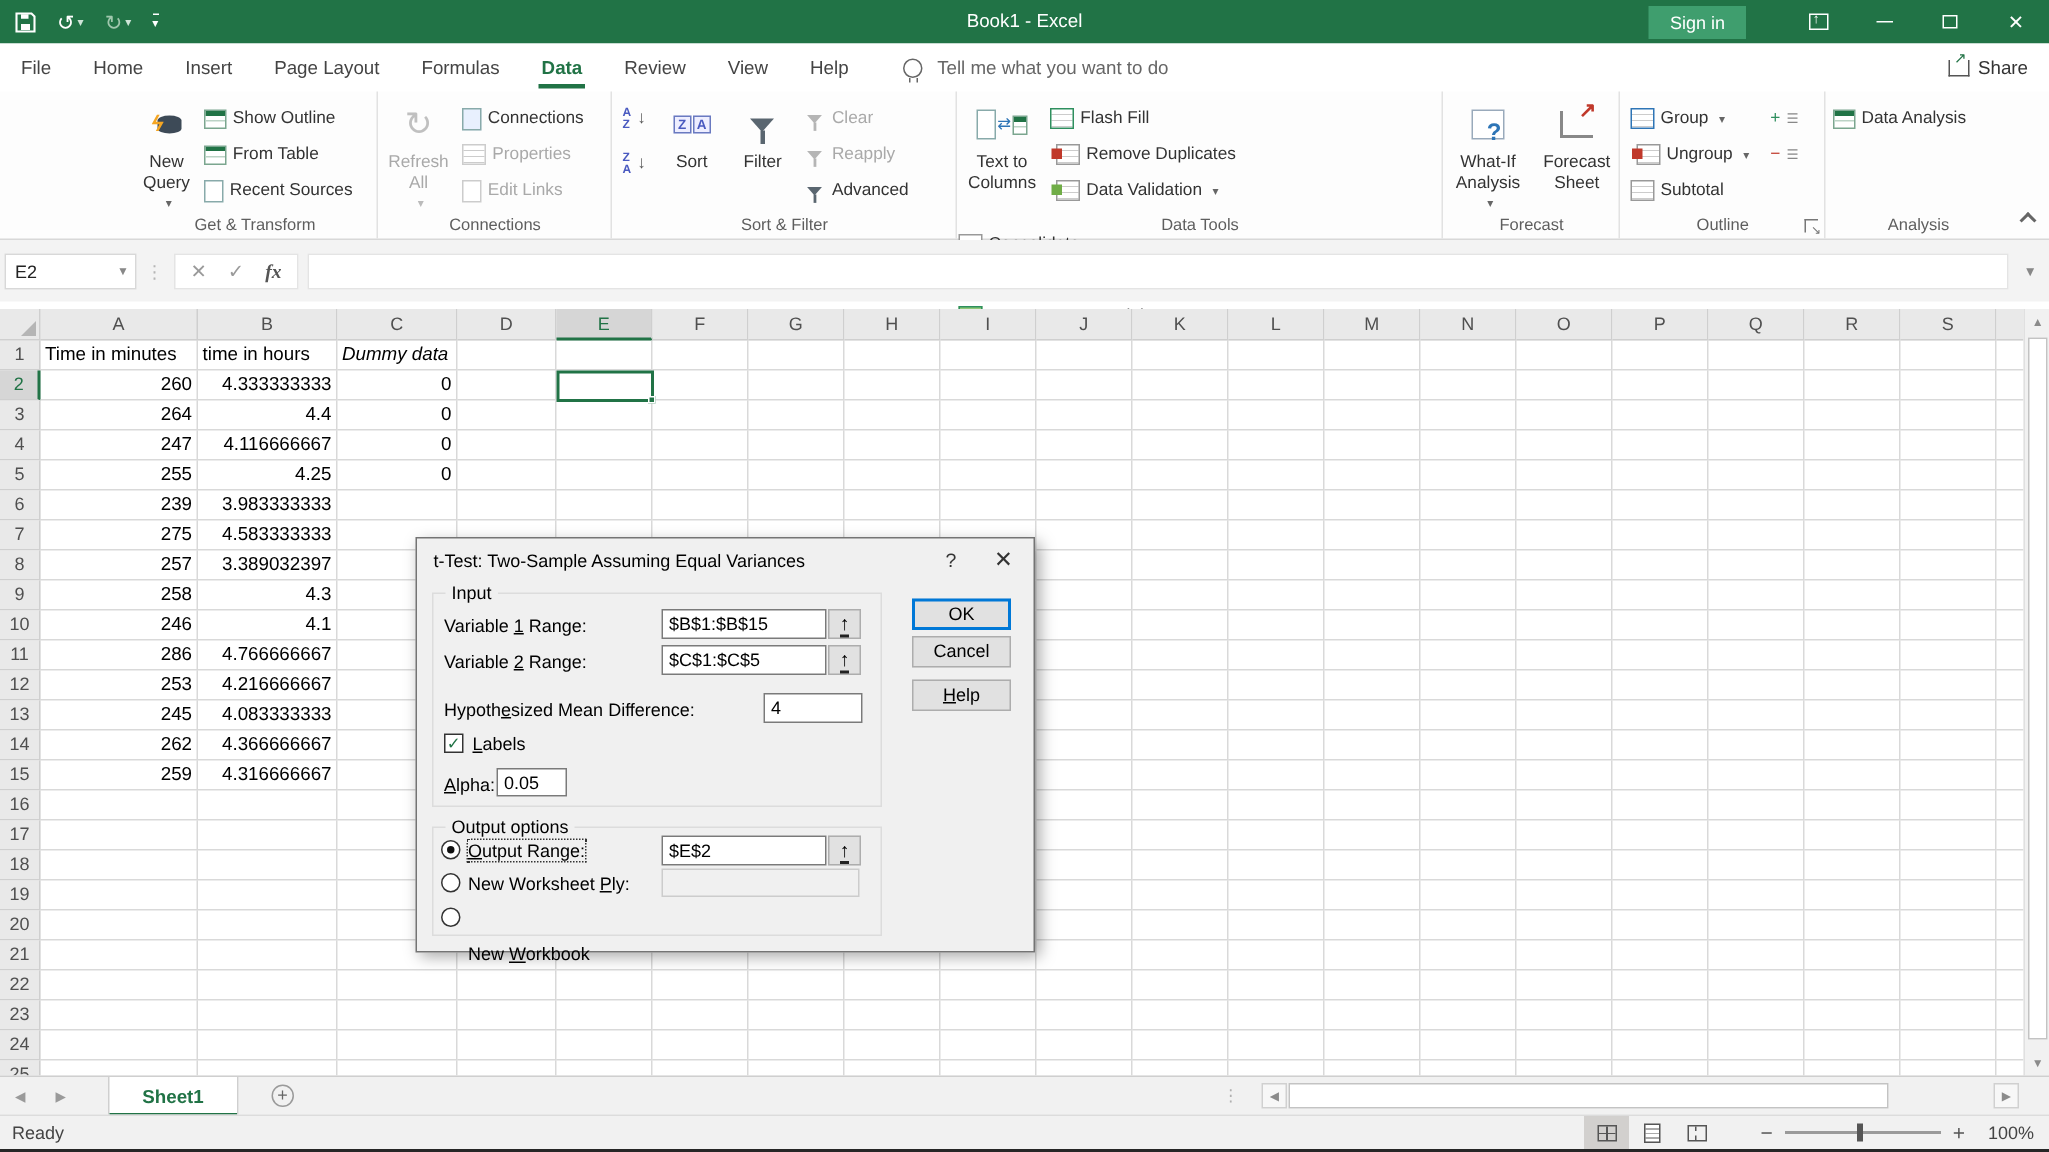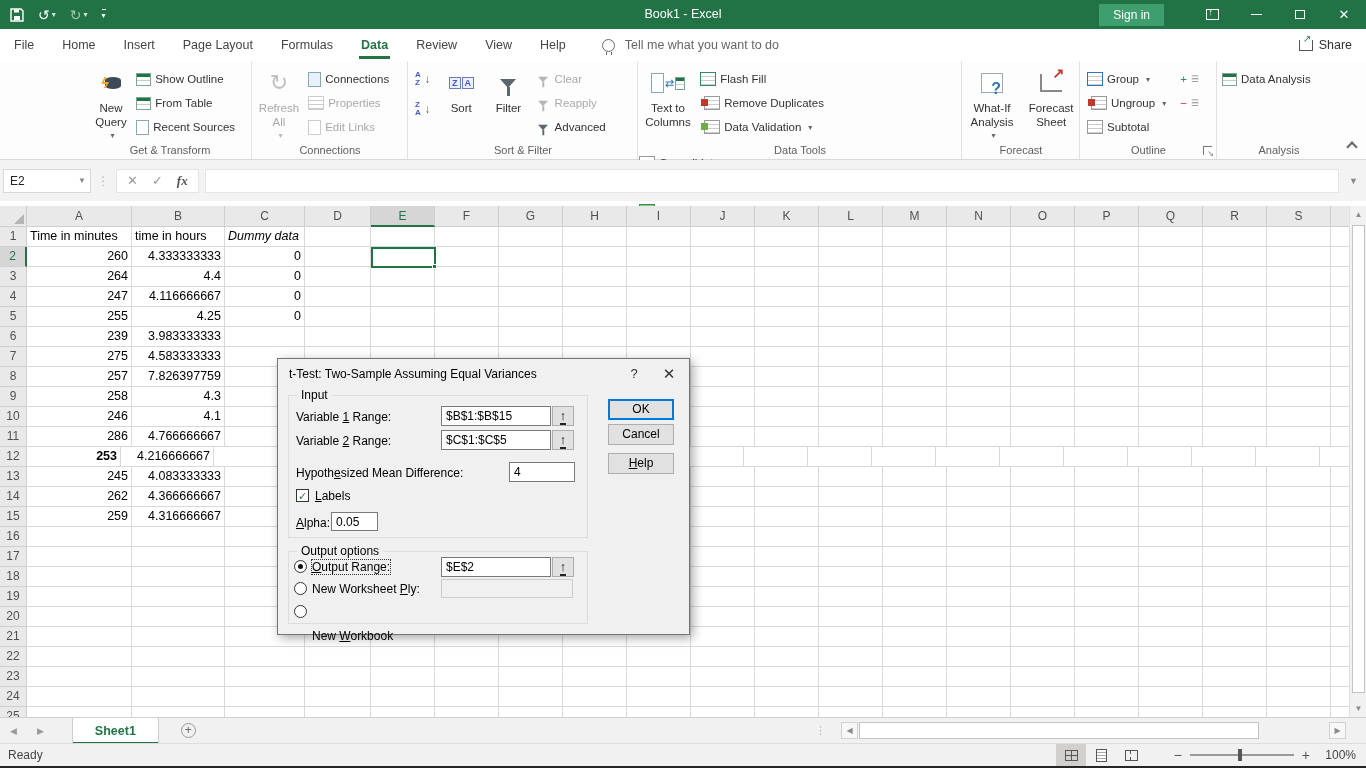--- a/index.html
+++ b/index.html
@@ -598,21 +598,21 @@
           <div class="cell" style="width: 64px;"></div>
           <div class="cell" style="width: 64px;"></div>
           <div class="cell" style="width: 64px;"></div>
           <div class="cell" style="width: 64px;"></div>
           <div class="cell" style="width: 64px;"></div>
           <div class="cell" style="width: 64px;"></div>
         </div>
         <div class="grow">
           <div class="rowh">8</div>
           <div class="cell ar" style="width: 105px;">257</div>
-          <div class="cell ar" style="width: 93px;">7.826397759</div>
+          <div class="cell ar" style="width: 93px;">3.389032397</div>
           <div class="cell" style="width: 80px;"></div>
           <div class="cell" style="width: 66px;"></div>
           <div class="cell" style="width: 64px;"></div>
           <div class="cell" style="width: 64px;"></div>
           <div class="cell" style="width: 64px;"></div>
           <div class="cell" style="width: 64px;"></div>
           <div class="cell" style="width: 64px;"></div>
           <div class="cell" style="width: 64px;"></div>
           <div class="cell" style="width: 64px;"></div>
           <div class="cell" style="width: 64px;"></div>
@@ -689,21 +689,21 @@
           <div class="cell" style="width: 64px;"></div>
           <div class="cell" style="width: 64px;"></div>
           <div class="cell" style="width: 64px;"></div>
           <div class="cell" style="width: 64px;"></div>
           <div class="cell" style="width: 64px;"></div>
           <div class="cell" style="width: 64px;"></div>
           <div class="cell" style="width: 64px;"></div>
         </div>
         <div class="grow">
           <div class="rowh">12</div>
-          <div class="cell ar" style="width: 94px; font-weight: bold;">253</div>
+          <div class="cell ar" style="width: 105px;">253</div>
           <div class="cell ar" style="width: 93px;">4.216666667</div>
           <div class="cell" style="width: 80px;"></div>
           <div class="cell" style="width: 66px;"></div>
           <div class="cell" style="width: 64px;"></div>
           <div class="cell" style="width: 64px;"></div>
           <div class="cell" style="width: 64px;"></div>
           <div class="cell" style="width: 64px;"></div>
           <div class="cell" style="width: 64px;"></div>
           <div class="cell" style="width: 64px;"></div>
           <div class="cell" style="width: 64px;"></div>

